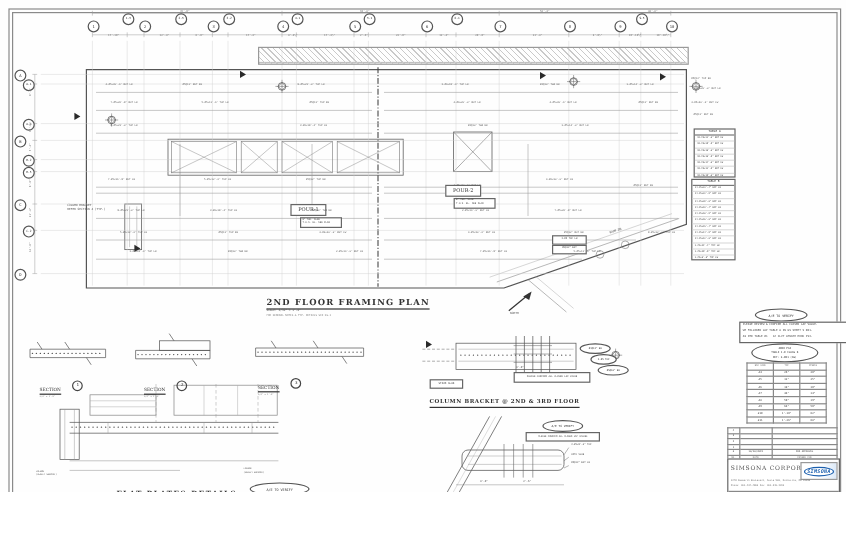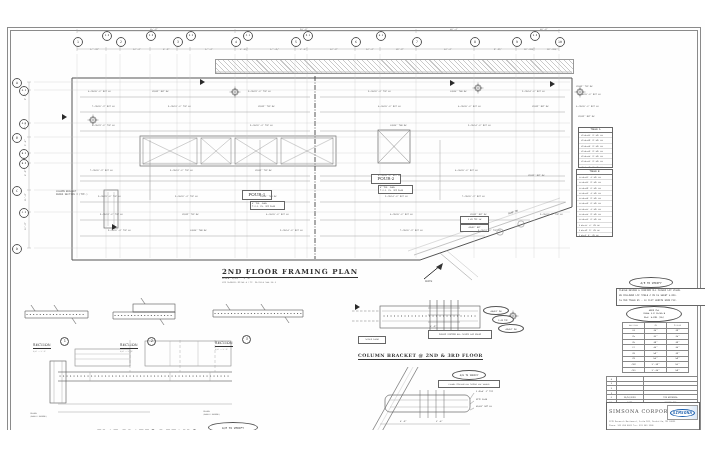--- a/index.html
+++ b/index.html
@@ -1,17 +1,17 @@
 <!DOCTYPE html>
 <html><head>
 <meta charset="utf-8">
 <style>
   html,body{margin:0;padding:0;background:#fff;}
   #sheet{position:relative;width:705px;height:410px;background:#fefefe;overflow:hidden;
-         font-family:"DejaVu Sans Mono",monospace;color:#4a4a4a;margin-top:20px;}
+         font-family:"DejaVu Sans Mono",monospace;color:#4a4a4a;}
   .abs{position:absolute;}
   .frame{position:absolute;border:1px solid #8a8a8a;pointer-events:none;}
   .t{position:absolute;white-space:nowrap;color:#555;}
   .box{position:absolute;border:0.6px solid #666;background:#fff;}
   .cloud{position:absolute;border:0.8px solid #555;border-radius:50%;background:#fff;
          display:flex;flex-direction:column;align-items:center;justify-content:center;text-align:center;color:#333;}
   .serif{font-family:"DejaVu Serif",serif;color:#333;}
   .title-u{border-bottom:0.8px solid #333;padding-bottom:0.5px;}
   .circle-num{display:inline-block;width:7px;height:7px;border:0.7px solid #444;border-radius:50%;
               font-size:3.5px;line-height:7px;text-align:center;color:#333;vertical-align:middle;}

